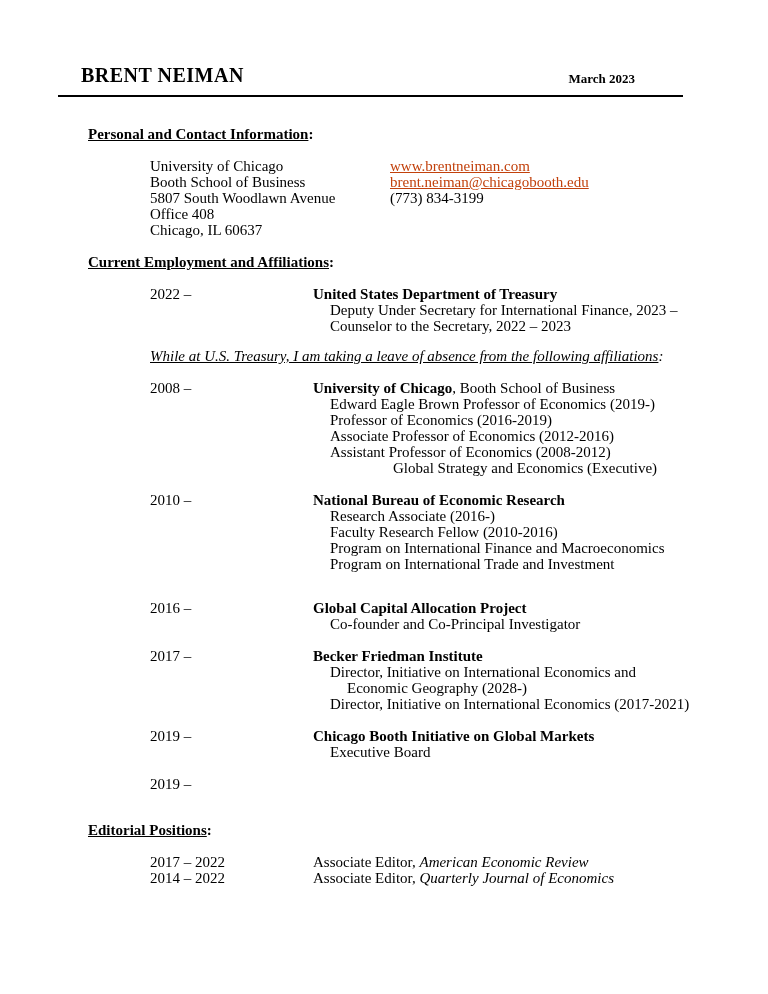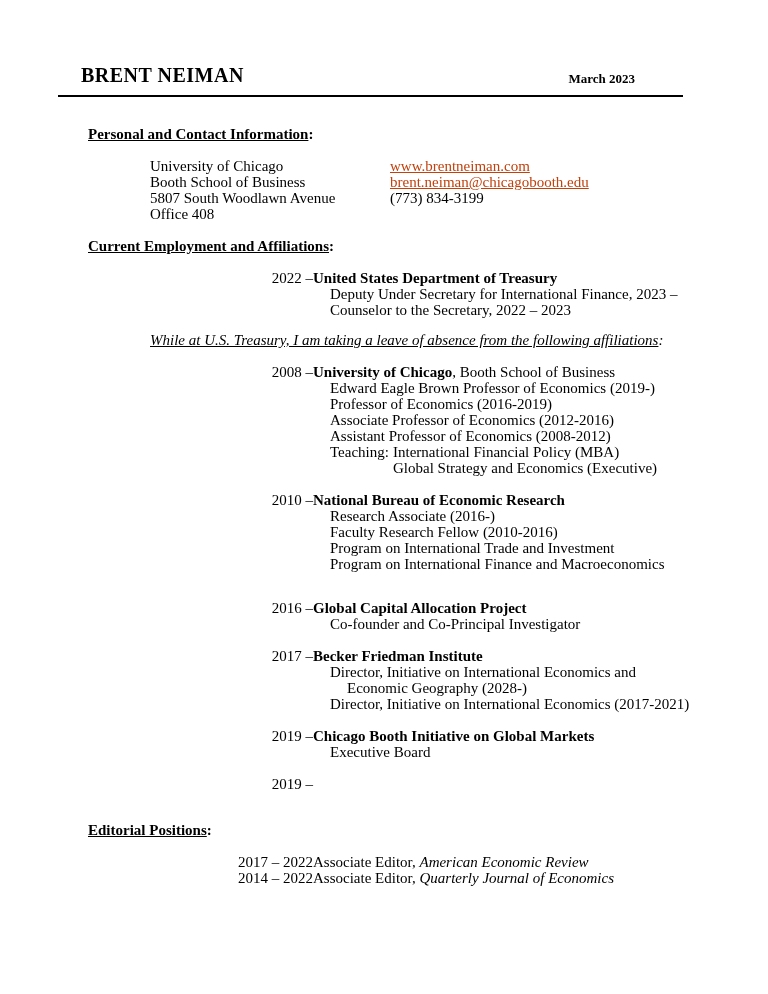--- a/index.html
+++ b/index.html
@@ -47,21 +47,21 @@
     line-height: 16px;
   }
   .u { text-decoration: underline; }
   
   .mt14 { margin-top: 14px; }
   .mt15 { margin-top: 28px; }
   .mt16 { margin-top: 16px; }
   .mt29 { margin-top: 29px; }
   .mt30 { margin-top: 30px; }
   .row { display: flex; margin-left: 150px; }
-  .col-date { width: 163px; flex-shrink: 0; text-align: right; }
+  .col-date { width: 163px; flex-shrink: 0; }
   .col-main { flex: 1; min-width: 0; }
   .org-name { font-weight: bold; }
   .role { padding-left: 17px; }
   .role-wrap { padding-left: 34px; }
   .teach-row { display: flex; padding-left: 17px; }
   .teach-label { width: 63px; flex-shrink: 0; }
   .teach-item2 { padding-left: 80px; }
   
   .contact-grid { display: flex; margin-left: 150px; }
   .contact-left { width: 240px; flex-shrink: 0; }
@@ -84,20 +84,21 @@
   </div>
 
   <h2 class="mt29"><span class="u">Personal and Contact Information</span><span>:</span></h2>
 
   <div class="contact-grid mt16">
     <div class="contact-left">
       <div>University of Chicago</div>
       <div>Booth School of Business</div>
       <div>5807 South Woodlawn Avenue</div>
       <div>Office 408</div>
+      <div>Chicago, IL 60637</div>
     </div>
     <div class="contact-right">
       <div><a class="link">www.brentneiman.com</a></div>
       <div><a class="link">brent.neiman@chicagobooth.edu</a></div>
       <div>(773) 834-3199</div>
     </div>
   </div>
 
   <h2 class="mt16"><span class="u">Current Employment and Affiliations</span><span>:</span></h2>
 
@@ -113,36 +114,32 @@
   <div class="leave-note mt14"><span class="u">While at U.S. Treasury, I am taking a leave of absence from the following affiliations</span><span>:</span></div>
 
   <div class="row mt16">
     <div class="col-date">2008 –</div>
     <div class="col-main">
       <div><span class="org-name">University of Chicago</span><span>, Booth School of Business</span></div>
       <div class="role">Edward Eagle Brown Professor of Economics (2019-)</div>
       <div class="role">Professor of Economics (2016-2019)</div>
       <div class="role">Associate Professor of Economics (2012-2016)</div>
       <div class="role">Assistant Professor of Economics (2008-2012)</div>
-      <div class="teach-row">
-        <span class="teach-label">Teaching:</span>
-        <span>International Financial Policy (MBA)</span>
-      </div>
       <div class="teach-item2">Global Strategy and Economics (Executive)</div>
     </div>
   </div>
 
   <div class="row mt16">
     <div class="col-date">2010 –</div>
     <div class="col-main">
       <div><span class="org-name">National Bureau of Economic Research</span></div>
       <div class="role">Research Associate (2016-)</div>
       <div class="role">Faculty Research Fellow (2010-2016)</div>
+      <div class="role">Program on International Finance and Macroeconomics</div>
       <div class="role">Program on International Trade and Investment</div>
-      <div class="role">Program on International Finance and Macroeconomics</div>
     </div>
   </div>
 
   <div class="row mt15">
     <div class="col-date">2016 –</div>
     <div class="col-main">
       <div><span class="org-name">Global Capital Allocation Project</span></div>
       <div class="role">Co-founder and Co-Principal Investigator</div>
     </div>
   </div>

